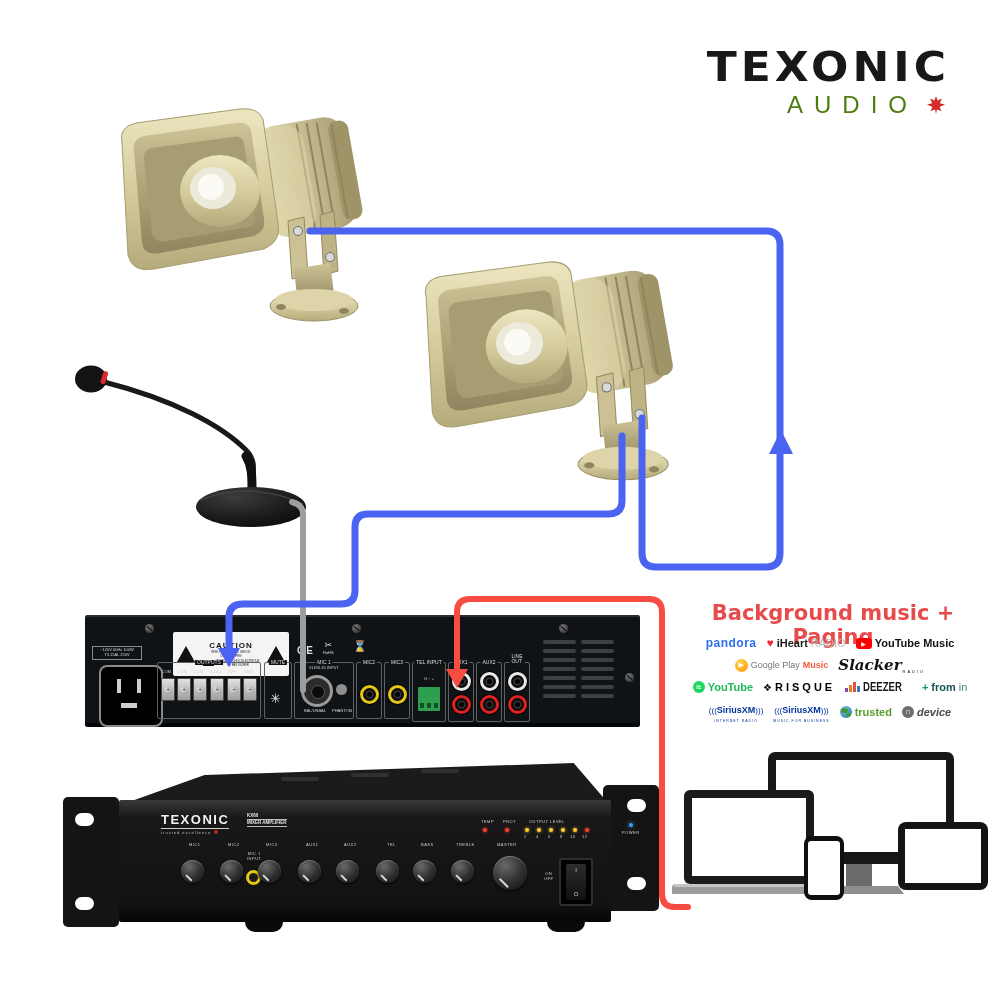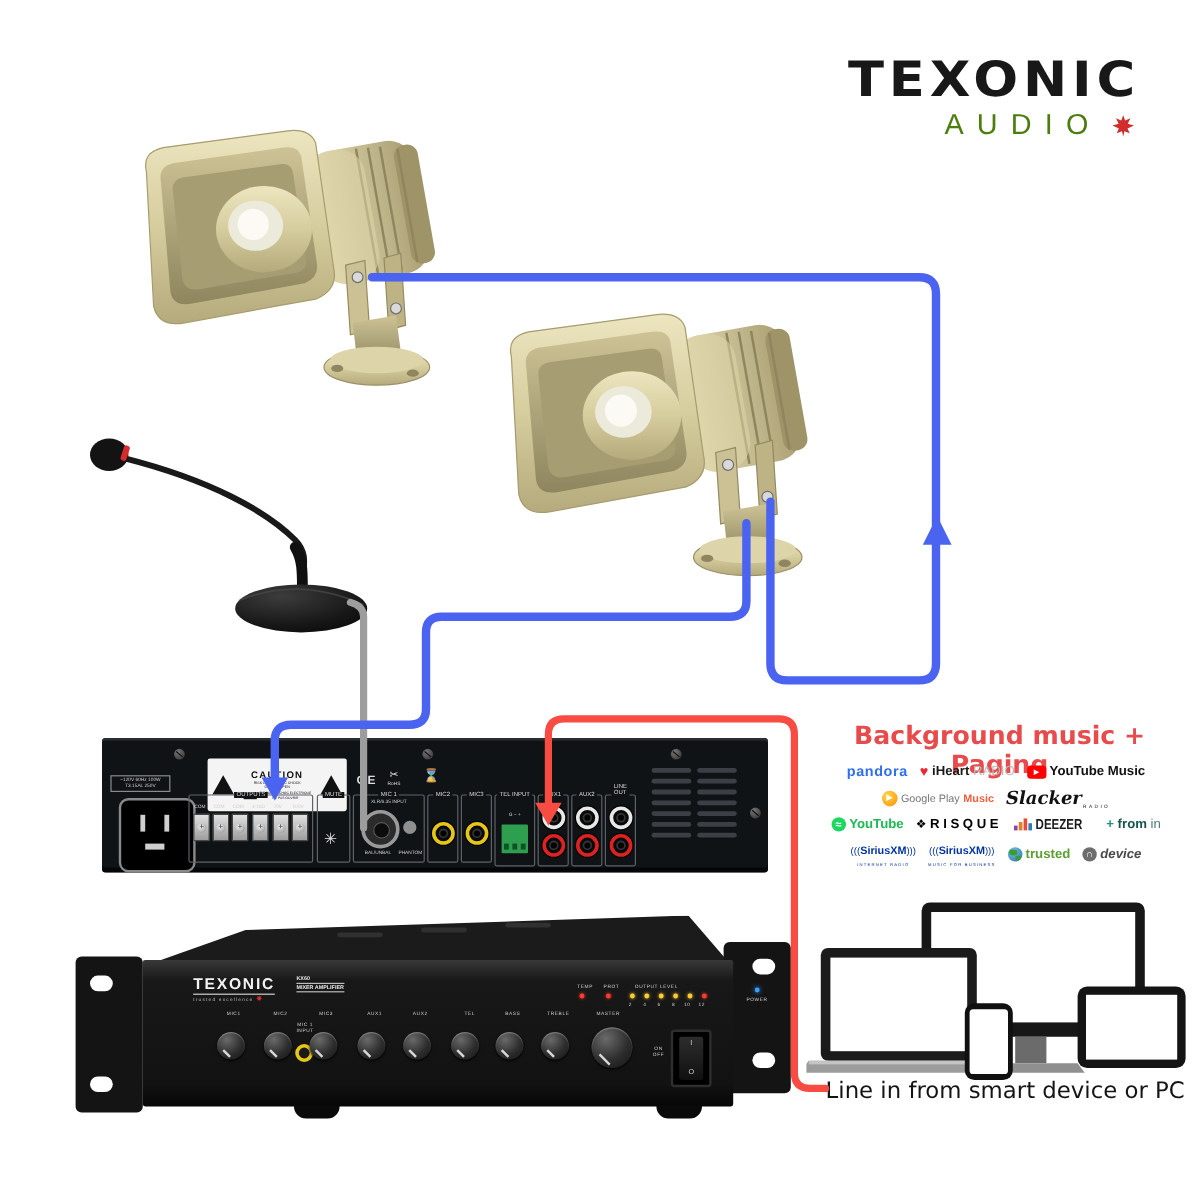--- a/index.html
+++ b/index.html
@@ -501,21 +501,20 @@
       <path d="M2,142 L152,142 L160,152 L-6,152 Z" fill="#9c9c9c"></path>
       <rect x="2" y="142" width="150" height="3" fill="#c4c4c4"></rect>
     </g>
 
     <g>
       <rect x="132" y="94" width="40" height="64" rx="8" fill="#101010"></rect>
       <rect x="136" y="99" width="32" height="54" rx="3" fill="#ffffff"></rect>
     </g>
   </svg>
 
-  <div id="line-in-label">Line in from smart device or PC</div>
 
   <svg id="wires" width="1000" height="1000" viewBox="0 0 1000 1000">
 
     <path d="M292,502 Q303,505 303,514 L303,690" fill="none" stroke="#9d9d9d" stroke-width="6" stroke-linecap="round"></path>
 
     <path d="M310,231 L766,231 Q780,231 780,245 L780,553 Q780,567 766,567 L656,567 Q642,567 642,553 L642,418" fill="none" stroke="#4a63f0" stroke-width="7" stroke-linecap="round"></path>
     <polygon points="781,430 769,454 793,454" fill="#4a63f0"></polygon>
 
     <path d="M622,436 L622,501 Q622,514 608,514 L368,514 Q355,514 355,527 L355,591 Q355,604 341,604 L243,604 Q229,604 229,617 L229,650" fill="none" stroke="#4a63f0" stroke-width="7" stroke-linecap="round"></path>
     <polygon points="229,667 218,648 240,648" fill="#4a63f0"></polygon>

